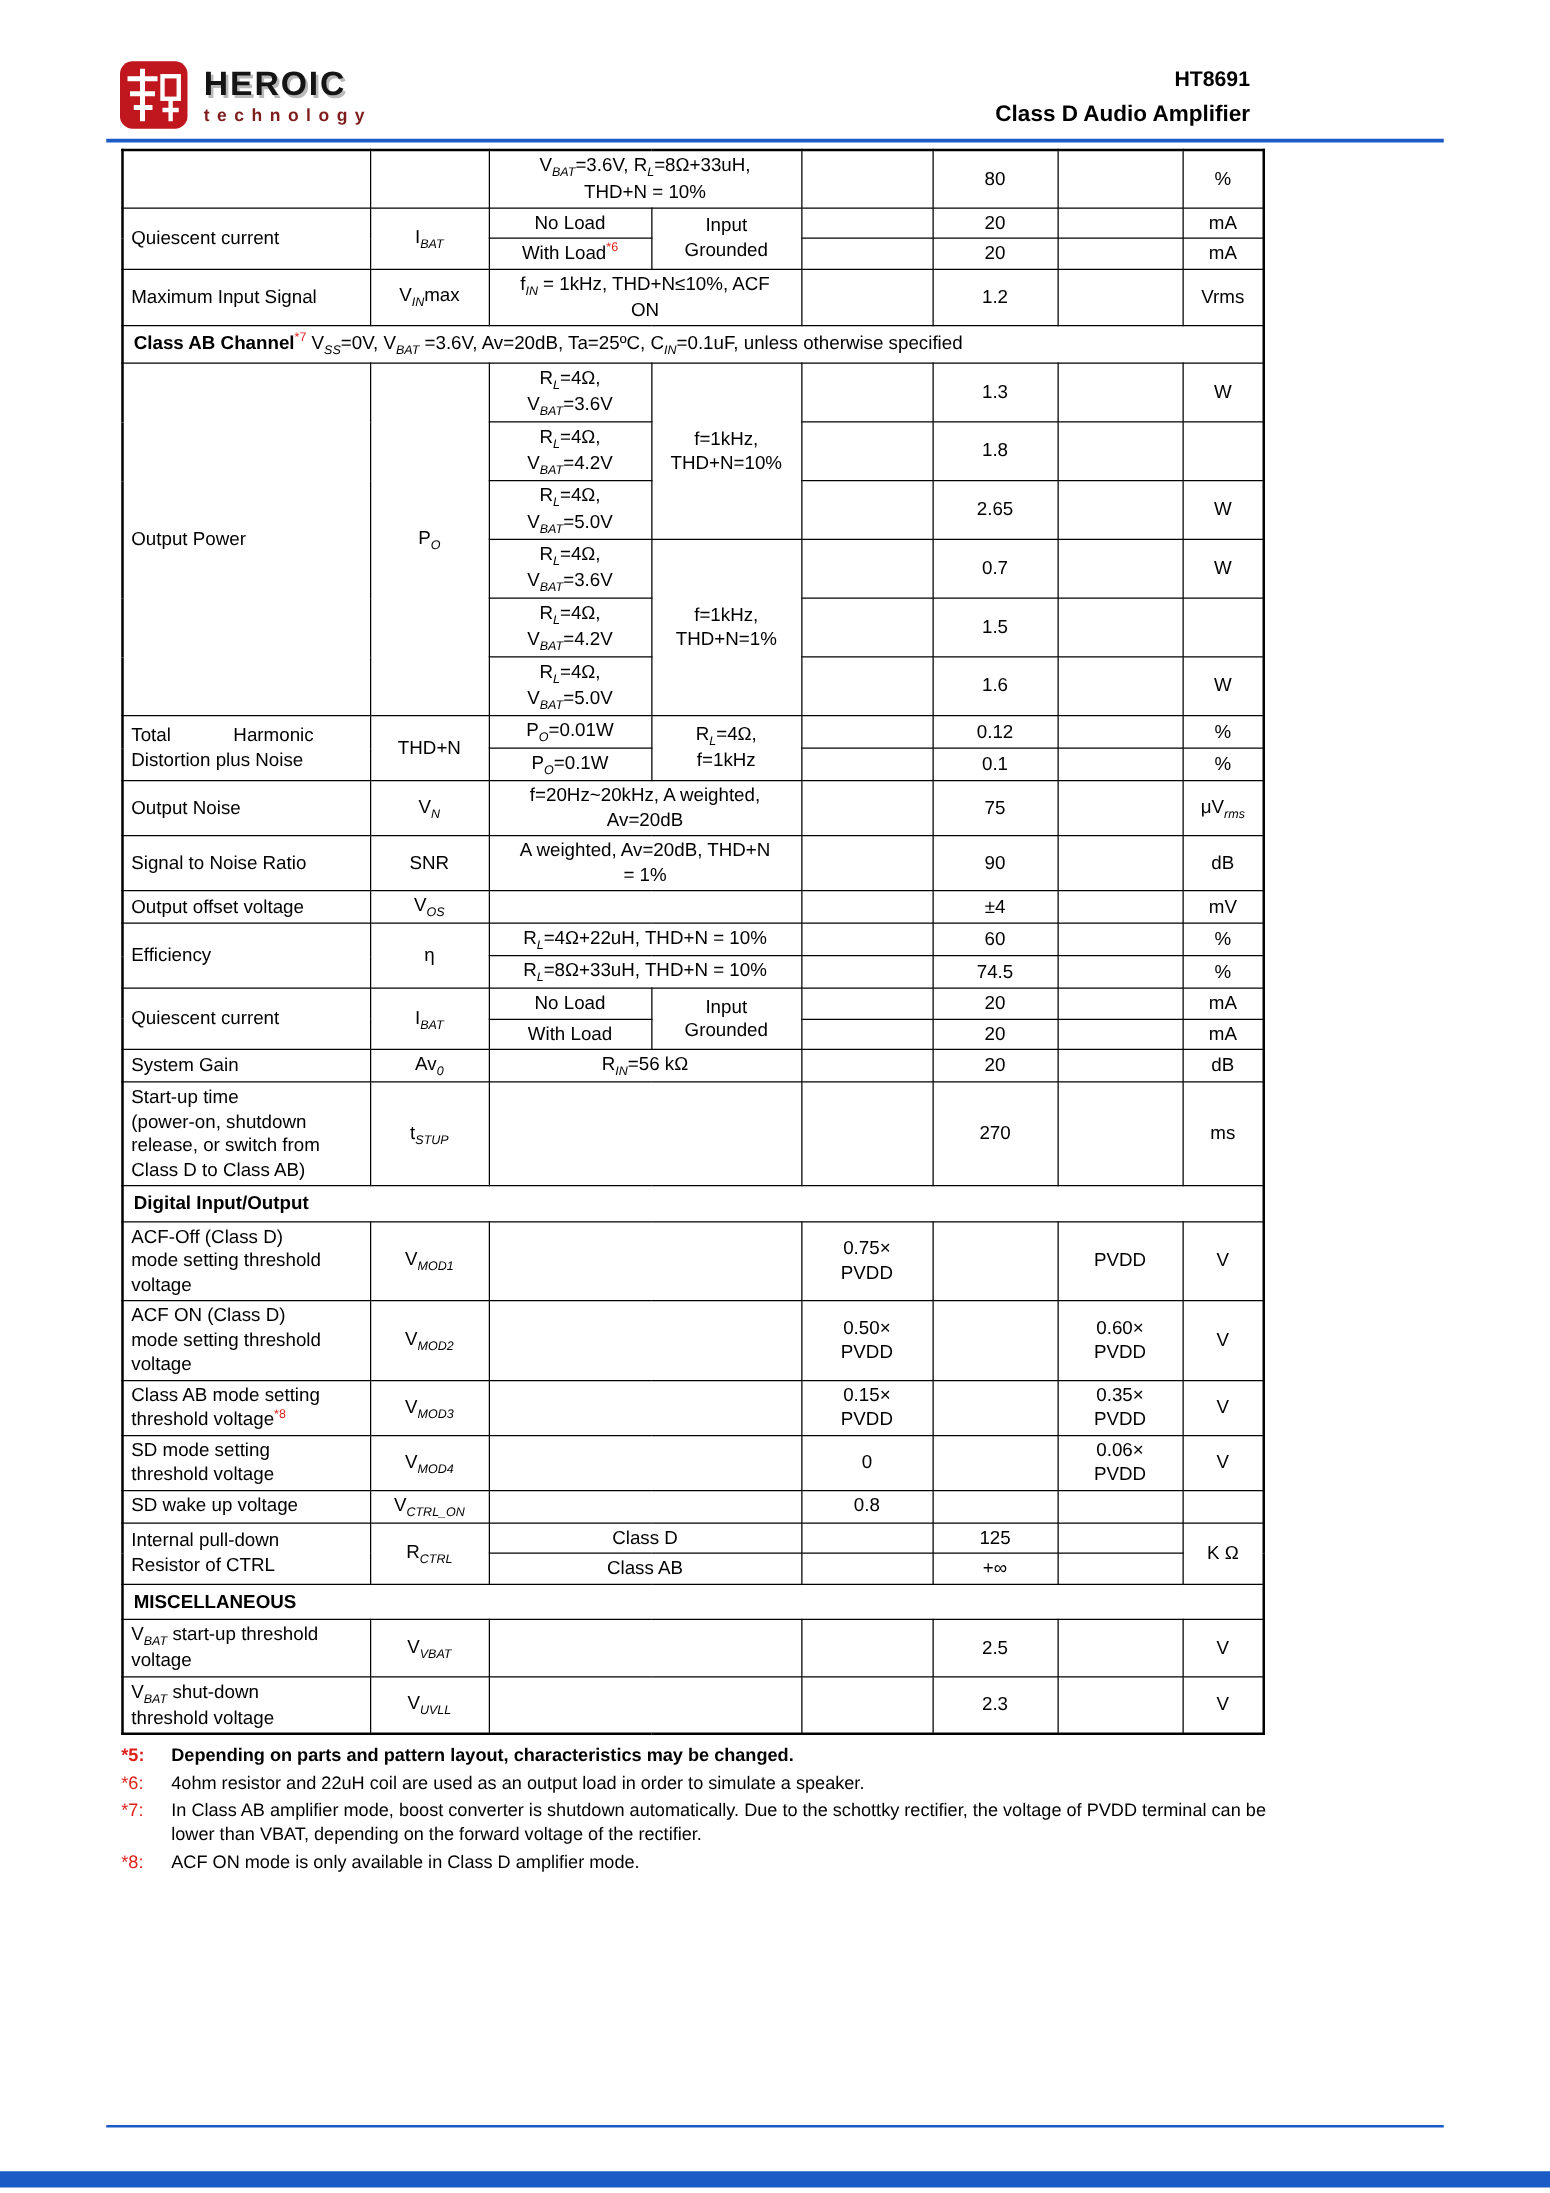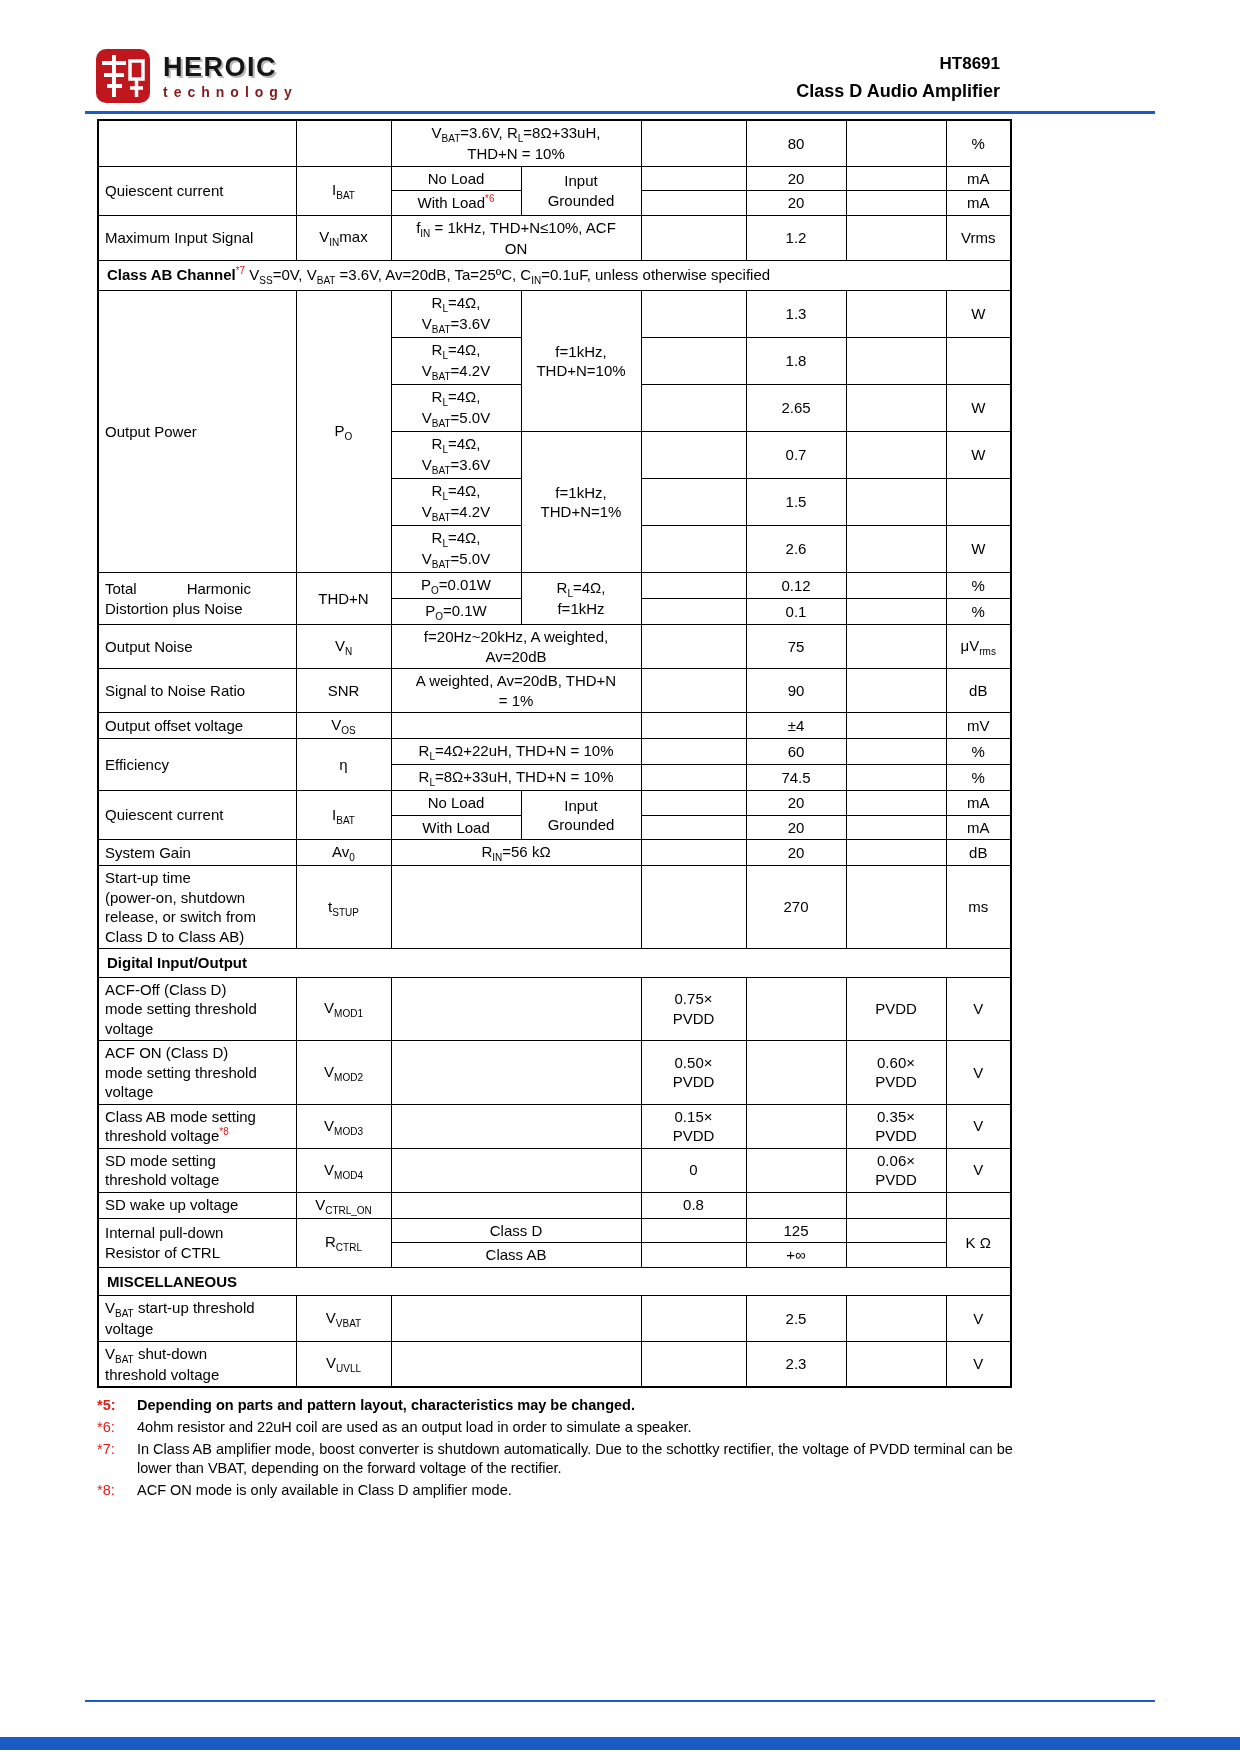--- a/index.html
+++ b/index.html
@@ -16,21 +16,21 @@
   .title-block { text-align:right; padding-top:6px; margin-right:145px; }
   .part-number { font-size:17px; font-weight:bold; }
   .subtitle { font-size:18px; font-weight:bold; margin-top:7px;margin-left:12px; }
   .header-rule { height:3px; background:#1a5bc5; margin-top:7px; }
 
   
   table#spec-table { border-collapse:collapse; table-layout:fixed; width:913px; margin:5px 0 0 12px; border:2px solid #000; }
   #spec-table td { border:1.5px solid #000; font-size:15px; line-height:19.5px; padding:2px 6px; text-align:center; vertical-align:middle; }
   #spec-table td.left { text-align:left; }
   #spec-table td.section { text-align:left; padding:4px 8px; font-weight:normal; }
-  #spec-table sub { font-size:10px; vertical-align:sub; line-height:1; }
+  #spec-table sub { font-size:10px; vertical-align:sub; line-height:1;font-style:italic; }
   #spec-table sup, .fn-mark { color:#e0201b; }
   #spec-table sup { font-size:10px; vertical-align:super; line-height:1; }
 
   
   #footnotes { width:930px; margin:8px 0 0 12px; }
   .footnote { position:relative; padding-left:40px; font-size:14.5px; line-height:19px; margin-top:3px; }
   .fn-mark { position:absolute; left:0; top:0; }
   .footnote.bold { font-weight:bold; }
 
   
@@ -153,21 +153,21 @@
         <tr>
           <td>R<sub>L</sub>=4Ω,<br>V<sub>BAT</sub>=4.2V</td>
           <td></td>
           <td>1.5</td>
           <td></td>
           <td></td>
         </tr>
         <tr>
           <td>R<sub>L</sub>=4Ω,<br>V<sub>BAT</sub>=5.0V</td>
           <td></td>
-          <td>2.6</td>
+          <td>1.6</td>
           <td></td>
           <td>W</td>
         </tr>
         <tr>
           <td rowspan="2" class="left">Total&nbsp;&nbsp;&nbsp;&nbsp;&nbsp;&nbsp;&nbsp;&nbsp;&nbsp;&nbsp;&nbsp;&nbsp;Harmonic<br>Distortion plus Noise</td>
           <td rowspan="2">THD+N</td>
           <td>P<sub>O</sub>=0.01W</td>
           <td rowspan="2">R<sub>L</sub>=4Ω,<br>f=1kHz</td>
           <td></td>
           <td>0.12</td>

